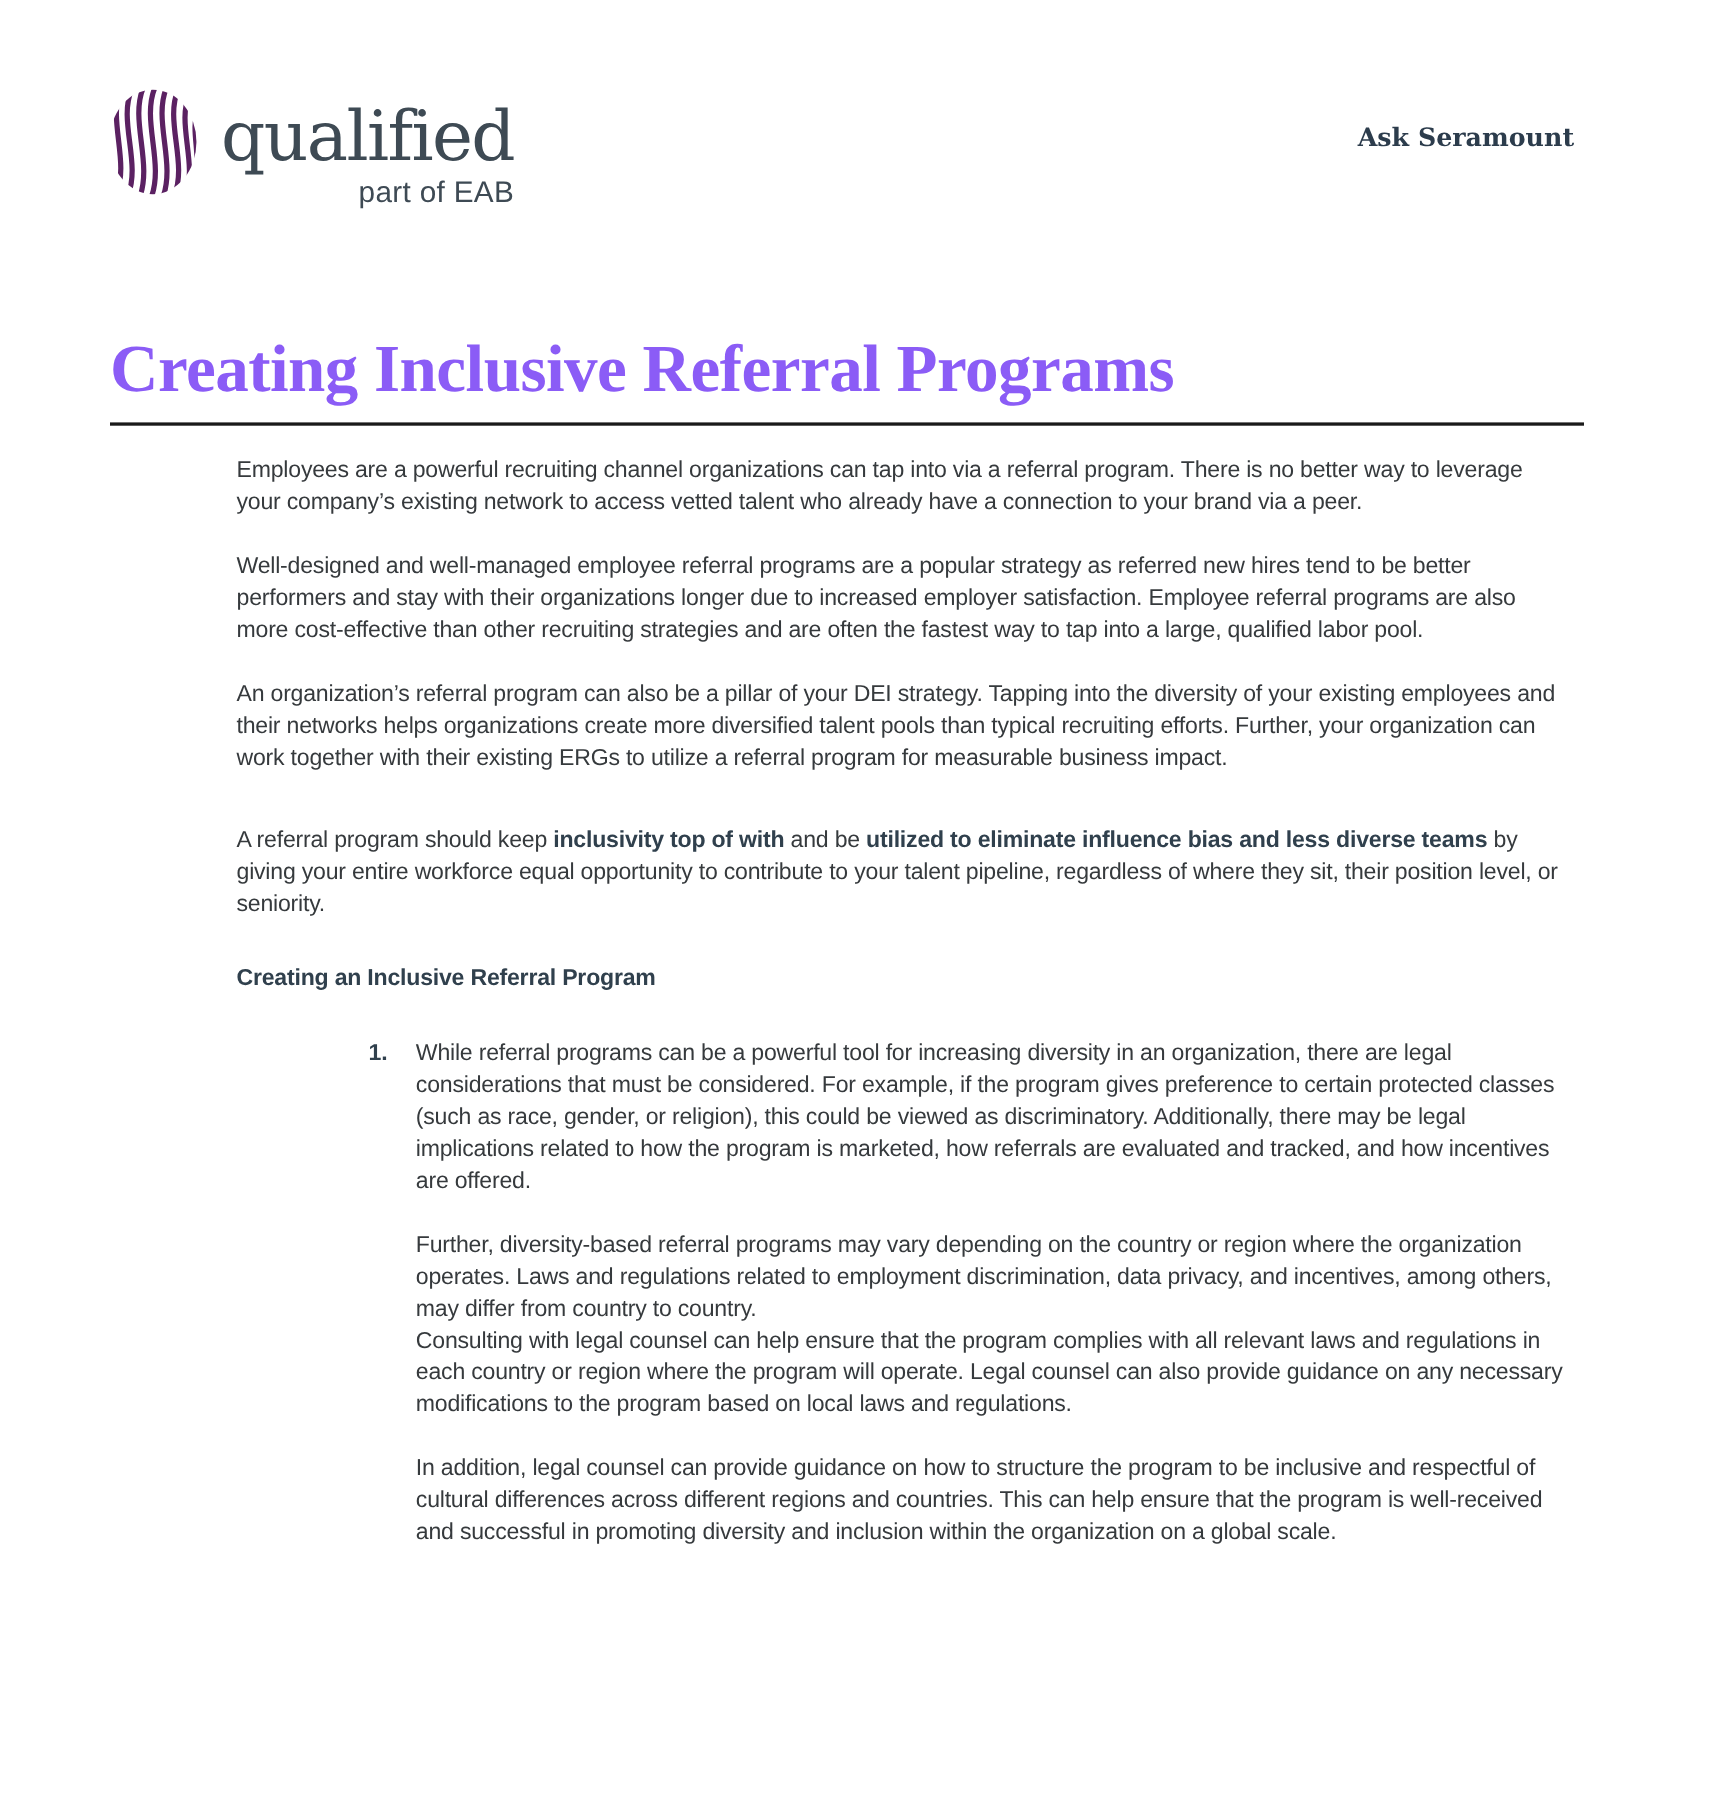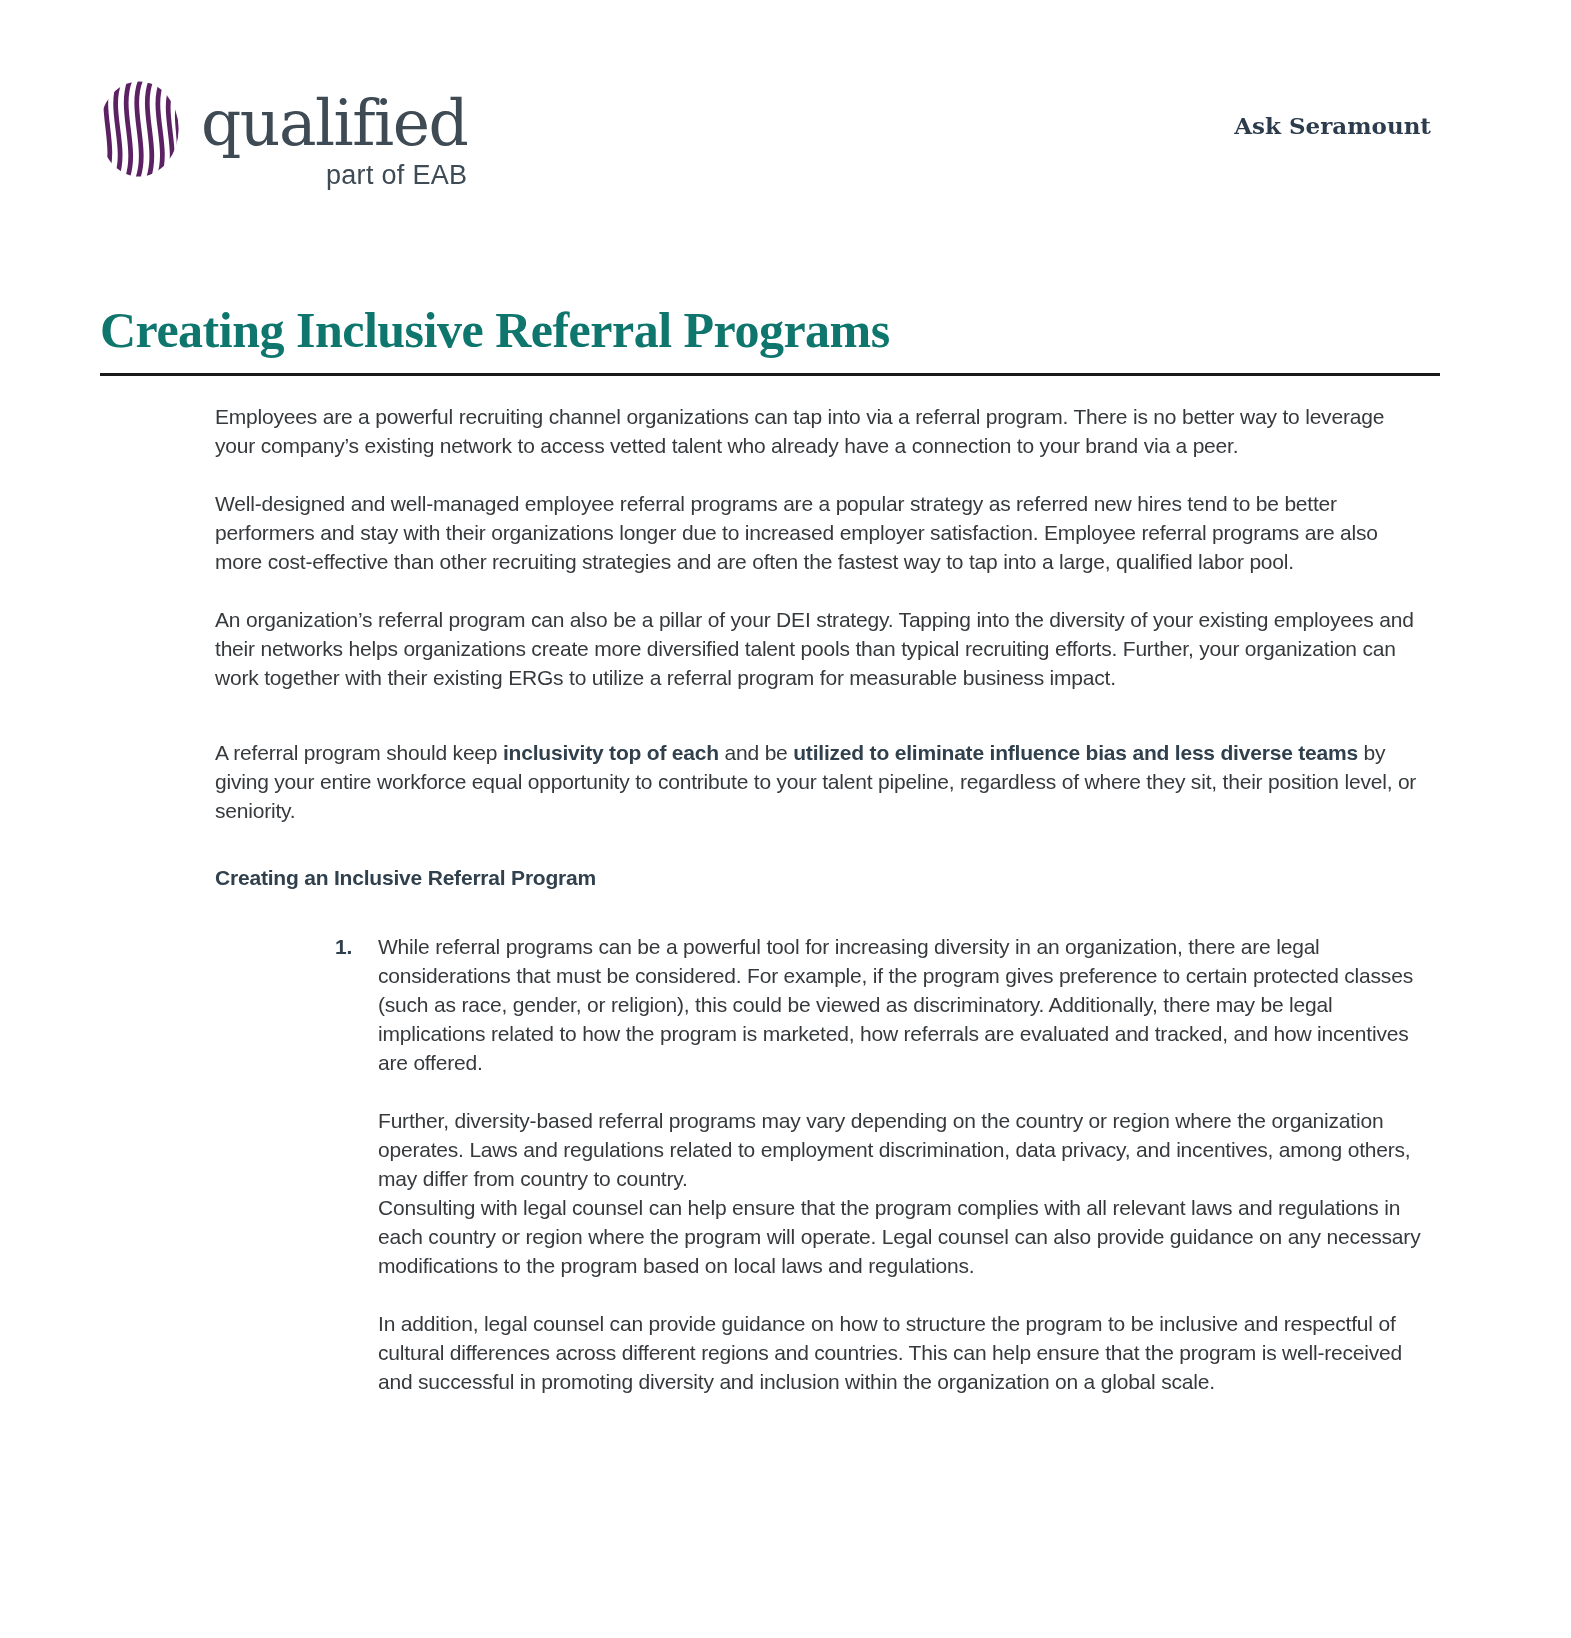--- a/index.html
+++ b/index.html
@@ -33,22 +33,22 @@
   .ask-link {
     font-family: "DejaVu Serif", "Liberation Serif", serif;
     font-weight: 600; font-size: 23px; color: #2c3c4c;
     margin-top: 40px; text-decoration: none; cursor: pointer;
   }
 
   
   .doc-title {
     margin: 113px 131px 0 100px;
     font-family: "Liberation Serif", "DejaVu Serif", serif;
-    font-weight: 700; font-size: 50px; line-height: 1.05;
-    letter-spacing: -0.5px; color: #0f766e;
+    font-weight: 700; font-size: 61px; line-height: 1.05;
+    letter-spacing: -0.5px; color: #8b5cf6;
   }
   .title-rule {
     margin: 16px 131px 0 100px;
     border-bottom: 3px solid #1a1a1a;
   }
 
   
   .doc-body {
     margin: 26px 148px 0 215px;
     font-size: 21px; line-height: 29px; letter-spacing: -0.2px;
@@ -100,21 +100,21 @@
   </header>
 
   <h1 class="doc-title">Creating Inclusive Referral Programs</h1>
   <div class="title-rule"></div>
 
   <main class="doc-body">
     <p>Employees are a powerful recruiting channel organizations can tap into via a referral program. There is no better way to leverage your company’s existing network to access vetted talent who already have a connection to your brand via a peer.</p>
     <p>Well-designed and well-managed employee referral programs are a popular strategy as referred new hires tend to be better performers and stay with their organizations longer due to increased employer satisfaction. Employee referral programs are also more cost-effective than other recruiting strategies and are often the fastest way to tap into a large, qualified labor pool.</p>
     <p>An organization’s referral program can also be a pillar of your DEI strategy. Tapping into the diversity of your existing employees and their networks helps organizations create more diversified talent pools than typical recruiting efforts. Further, your organization can work together with their existing ERGs to utilize a referral program for measurable business impact.</p>
 
-    <p class="emphasis-paragraph"><span>A referral program should keep </span><b>inclusivity top of each</b><span> and be </span><b>utilized to eliminate influence bias and less diverse teams</b><span> by giving your entire workforce equal opportunity to contribute to your talent pipeline, regardless of where they sit, their position level, or seniority.</span></p>
+    <p class="emphasis-paragraph"><span>A referral program should keep </span><b>inclusivity top of with</b><span> and be </span><b>utilized to eliminate influence bias and less diverse teams</b><span> by giving your entire workforce equal opportunity to contribute to your talent pipeline, regardless of where they sit, their position level, or seniority.</span></p>
 
     <h3 class="section-heading">Creating an Inclusive Referral Program</h3>
 
     <div class="numbered-item">
       <span class="list-number">1.</span>
       <div class="list-body">
         <p>While referral programs can be a powerful tool for increasing diversity in an organization, there are legal considerations that must be considered. For example, if the program gives preference to certain protected classes (such as race, gender, or religion), this could be viewed as discriminatory. Additionally, there may be legal implications related to how the program is marketed, how referrals are evaluated and tracked, and how incentives are offered.</p>
         <p>Further, diversity-based referral programs may vary depending on the country or region where the organization operates. Laws and regulations related to employment discrimination, data privacy, and incentives, among others, may differ from country to country.
 Consulting with legal counsel can help ensure that the program complies with all relevant laws and regulations in each country or region where the program will operate. Legal counsel can also provide guidance on any necessary modifications to the program based on local laws and regulations.</p>
         <p>In addition, legal counsel can provide guidance on how to structure the program to be inclusive and respectful of cultural differences across different regions and countries. This can help ensure that the program is well-received and successful in promoting diversity and inclusion within the organization on a global scale.</p>

